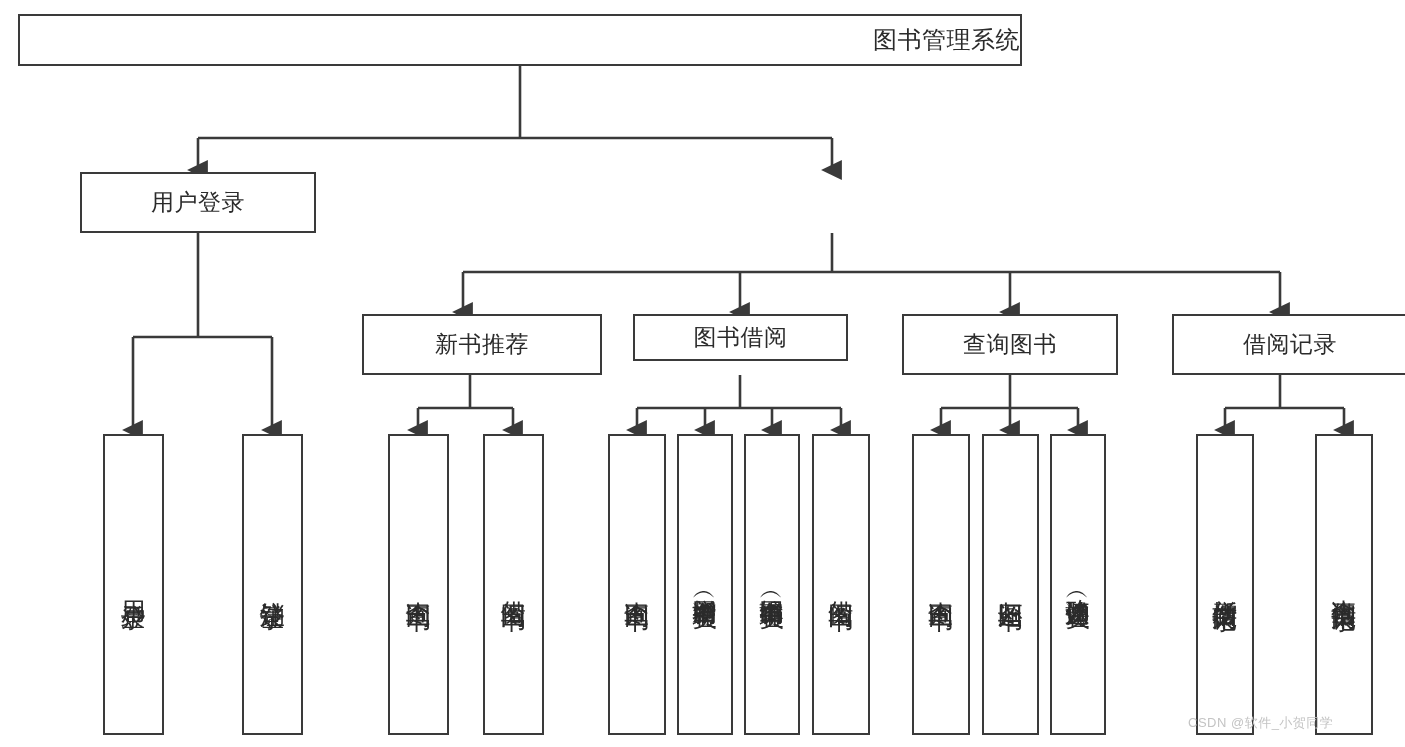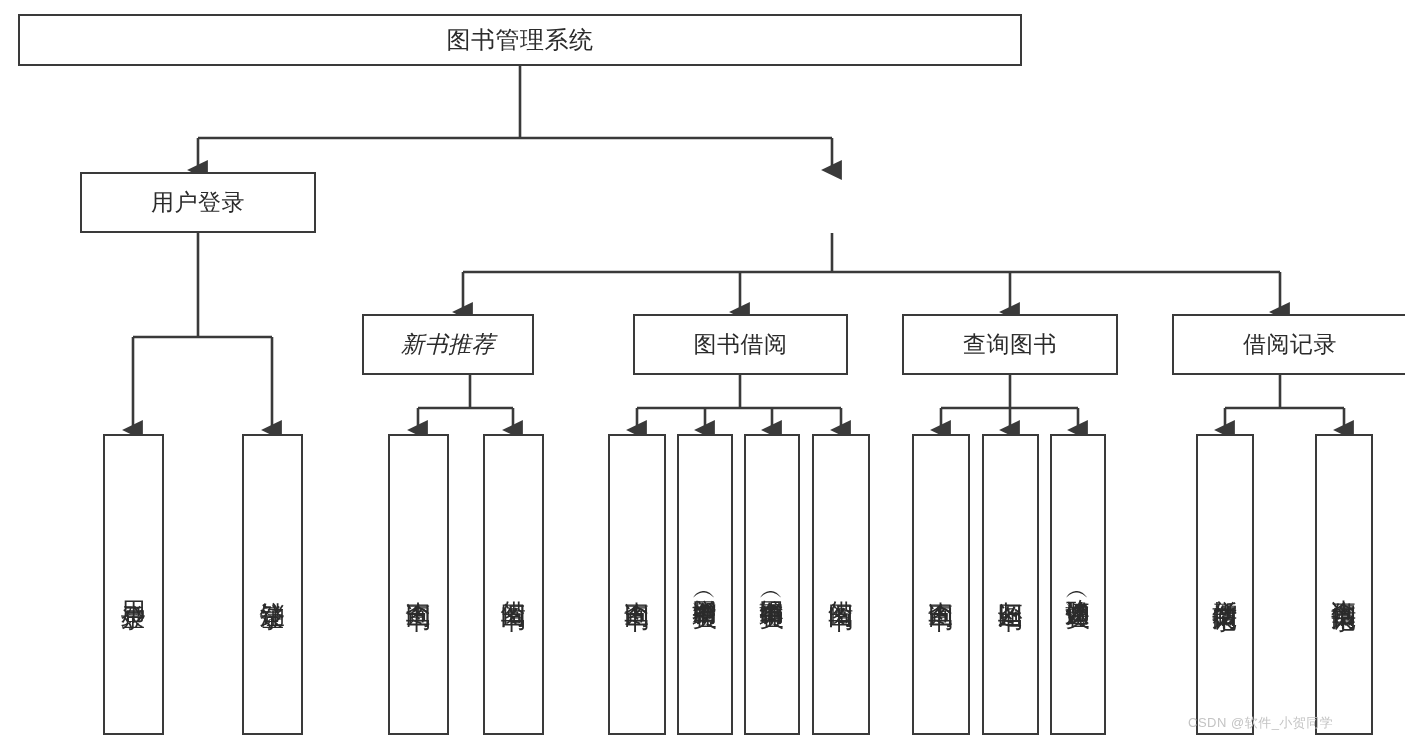--- a/index.html
+++ b/index.html
@@ -118,32 +118,32 @@
       <path d="M1010,408 L1010,430" marker-end="url(#arrow)"></path>
       <path d="M1078,408 L1078,430" marker-end="url(#arrow)"></path>
 
       <path d="M1280,375 L1280,408"></path>
       <path d="M1225,408 L1344,408"></path>
       <path d="M1225,408 L1225,430" marker-end="url(#arrow)"></path>
       <path d="M1344,408 L1344,430" marker-end="url(#arrow)"></path>
     </g>
   </svg>
 
-  <div class="node root horiz" style="left:18px; top:14px; width:1004px; height:52px;">
+  <div class="node root horiz" style="left:18px; top:14px; width:1004px; height:52px;justify-content:flex-end;">
     <span class="label">图书管理系统</span>
   </div>
 
   <div class="node horiz" style="left:80px; top:172px; width:236px; height:61px;">
     <span class="label">用户登录</span>
   </div>
 
-  <div class="node horiz" style="left:362px; top:314px; width:172px; height:61px;font-style:italic;">
+  <div class="node horiz" style="left:362px; top:314px; width:240px; height:61px;">
     <span class="label">新书推荐</span>
   </div>
-  <div class="node horiz" style="left:633px; top:314px; width:215px; height:61px;">
+  <div class="node horiz" style="left:633px; top:314px; width:215px; height:47px;">
     <span class="label">图书借阅</span>
   </div>
   <div class="node horiz" style="left:902px; top:314px; width:216px; height:61px;">
     <span class="label">查询图书</span>
   </div>
   <div class="node horiz" style="left:1172px; top:314px; width:236px; height:61px;">
     <span class="label">借阅记录</span>
   </div>
 
   <div class="node vert" style="left:103px; top:434px; width:61px; height:301px;">

